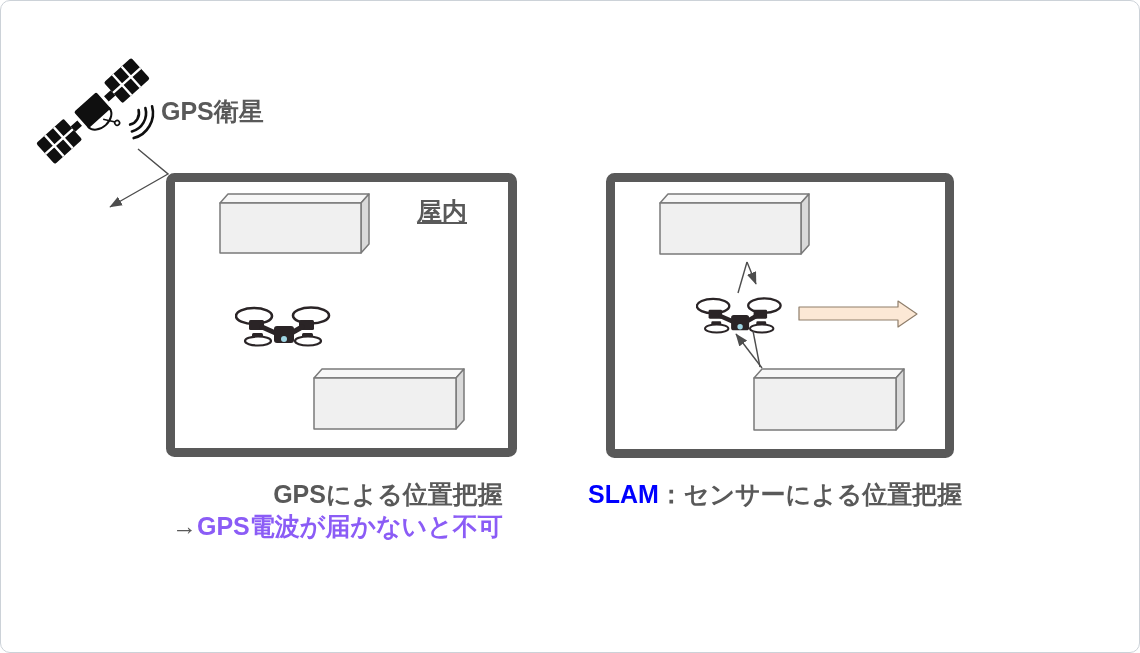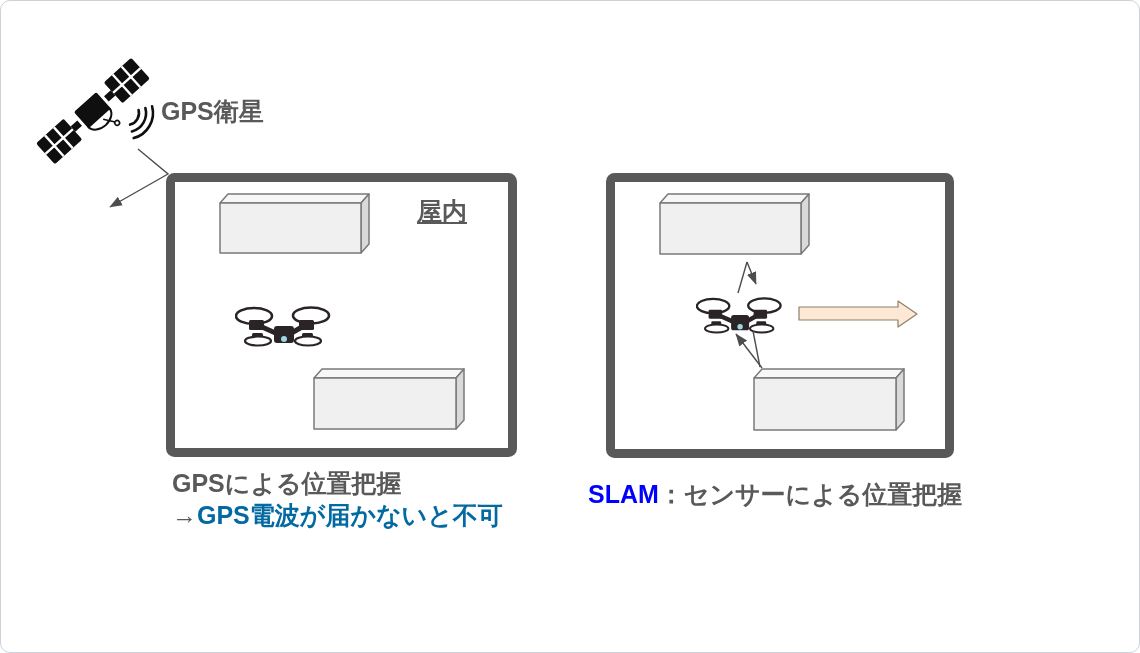--- a/index.html
+++ b/index.html
@@ -24,23 +24,23 @@
   .satellite-label{left:160px;top:94px;}
   .room-label{left:416px;top:194px;text-decoration:underline;}
   .caption{
     position:absolute;
     font-weight:700;
     font-size:25px;
     line-height:32px;
     color:#595959;
     white-space:nowrap;
   }
-  .caption-left{left:171px;top:466px;}
+  .caption-left{left:171px;top:477px;text-align:right;}
   .caption-right{left:587px;top:477px;}
-  .t-red{color:#0369a1;margin-top:39px;}
+  .t-red{color:#8b5cf6;margin-top:39px;}
   .t-blue{color:#0000ff;}
   .t-gray{color:#595959;}
 </style>
 </head>
 <body>
 
 <div class="canvas">
 
   <svg class="art" width="1138" height="651" viewBox="0 0 1138 651">
     <defs>

